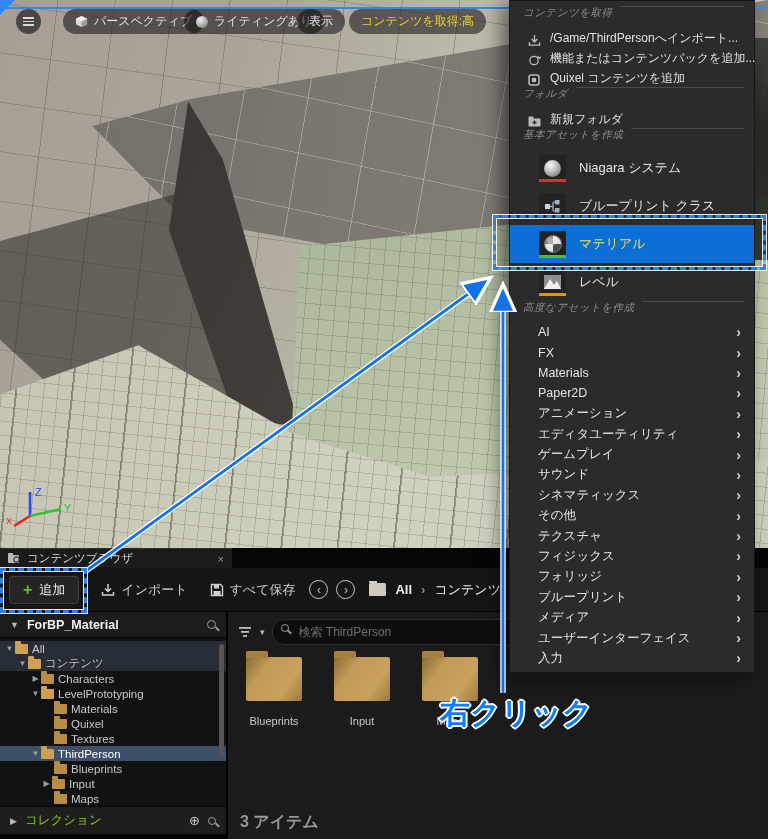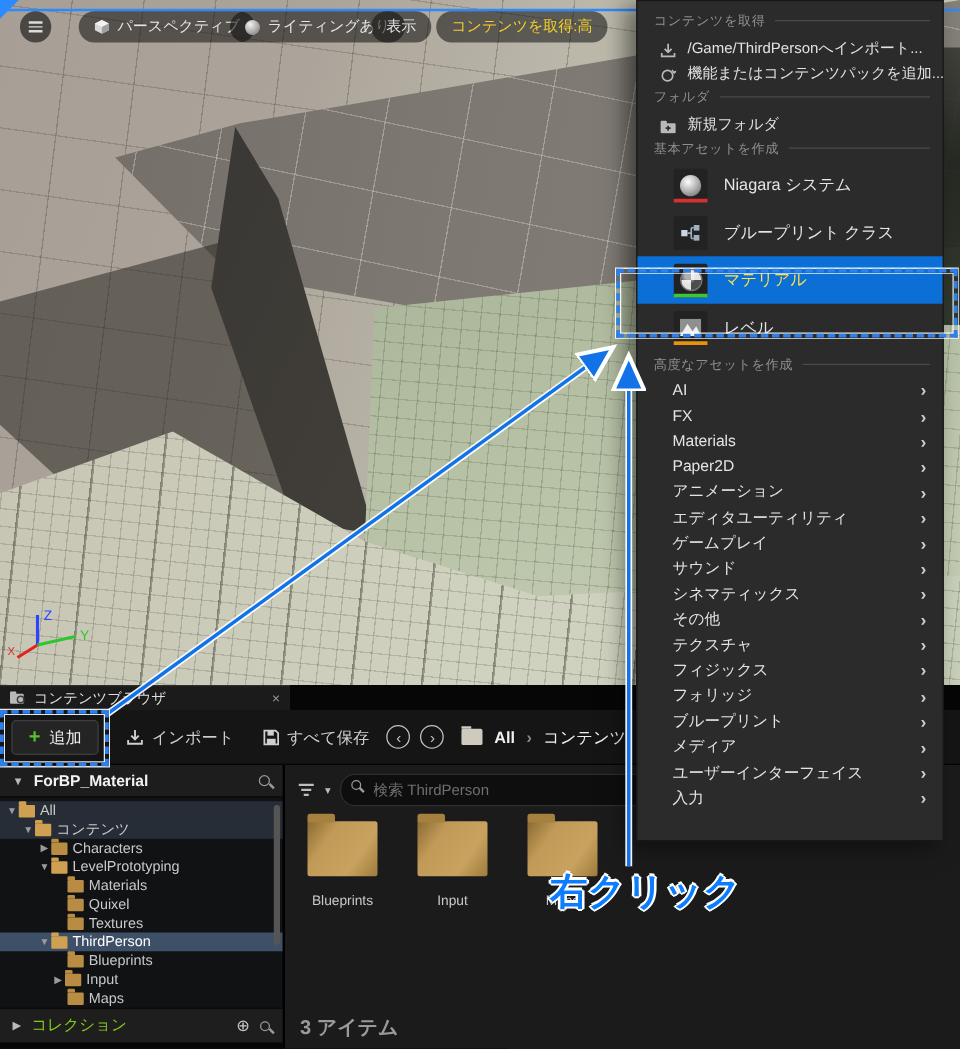--- a/index.html
+++ b/index.html
@@ -117,21 +117,21 @@
   .fold-shape{width:56px;height:44px;position:relative;border-radius:2px;
     background:linear-gradient(125deg,#8a6a33 0%,#c19a57 30%,#c8a25e 70%,#9e7a3c 100%);}
   .fold-shape::before{content:"";position:absolute;top:-6px;left:0;width:22px;height:7px;
     background:#a6803f;border-radius:2px 2px 0 0;}
   .fold-name{margin-top:14px;font-size:11px;color:#c9c9c9;}
   .status{position:absolute;left:12px;bottom:6px;font-size:16px;color:#9a9a9a;font-weight:bold;}
 
   
   #ctx-menu{position:absolute;left:509px;top:0;width:246px;height:673px;background:#2b2b2b;
     border:1px solid #161616;box-shadow:-8px 4px 18px rgba(0,0,0,.5);z-index:10;padding-top:5px;}
-  .mc-head{display:flex;align-items:center;gap:8px;height:21px;padding:0 10px 0 13px;}
+  .mc-head{display:flex;gap:8px;height:21px;padding:0 10px 0 13px;font-style:italic;}
   .mc-head span{font-size:10.5px;color:#8f8f8f;letter-spacing:.5px;white-space:nowrap;}
   .mc-head i{flex:1;height:1px;background:#4a4a4a;}
   .mc-item{height:20px;display:flex;align-items:flex-end;gap:9px;padding-left:17px;color:#e2e2e2;font-size:12px;white-space:nowrap;}
   .mc-ico{width:14px;height:14px;flex:none;display:flex;align-items:center;justify-content:center;}
   .mc-big{height:38px;display:flex;align-items:center;gap:13px;padding-left:29px;color:#e6e6e6;font-size:13px;}
   .mc-big.selected{background:#0b6fd6;color:#fde047;}
   .tile{width:27px;height:27px;background:#222;border-radius:2px;position:relative;
     display:flex;align-items:center;justify-content:center;flex:none;}
   .tile .bar{position:absolute;left:0;right:0;bottom:0;height:3px;}
   .niagara-glyph{width:17px;height:17px;border-radius:50%;
@@ -377,20 +377,29 @@
     </div>
     <div class="mc-item">
       <span class="mc-ico">
         <svg width="13" height="13" viewBox="0 0 14 14">
             <circle cx="6.5" cy="7" r="4.5" fill="none" stroke="#b9b9b9" stroke-width="1.4"></circle>
             <path d="M10.5 2 l1 2 2-.5-1.5 1.8" stroke="#b9b9b9" stroke-width="1.2" fill="none"></path>
           </svg>
       </span>
       <span>機能またはコンテンツパックを追加...</span>
     </div>
+    <div class="mc-item">
+      <span class="mc-ico">
+        <svg width="12" height="12" viewBox="0 0 12 12">
+            <rect x="1" y="1" width="10" height="10" rx="2" fill="none" stroke="#b9b9b9" stroke-width="1.5"></rect>
+            <rect x="4" y="4" width="4" height="4" fill="#b9b9b9"></rect>
+          </svg>
+      </span>
+      <span>Quixel コンテンツを追加</span>
+    </div>
 
     <div class="mc-head">
       <span>フォルダ</span>
         <i></i>
     </div>
     <div class="mc-item">
       <span class="mc-ico">
         <svg width="13" height="11" viewBox="0 0 13 11">
             <rect x="0.5" y="2.5" width="12" height="8" rx="1" fill="#b9b9b9"></rect>
             <rect x="0.5" y="0.5" width="5" height="3" rx="1" fill="#b9b9b9"></rect>

